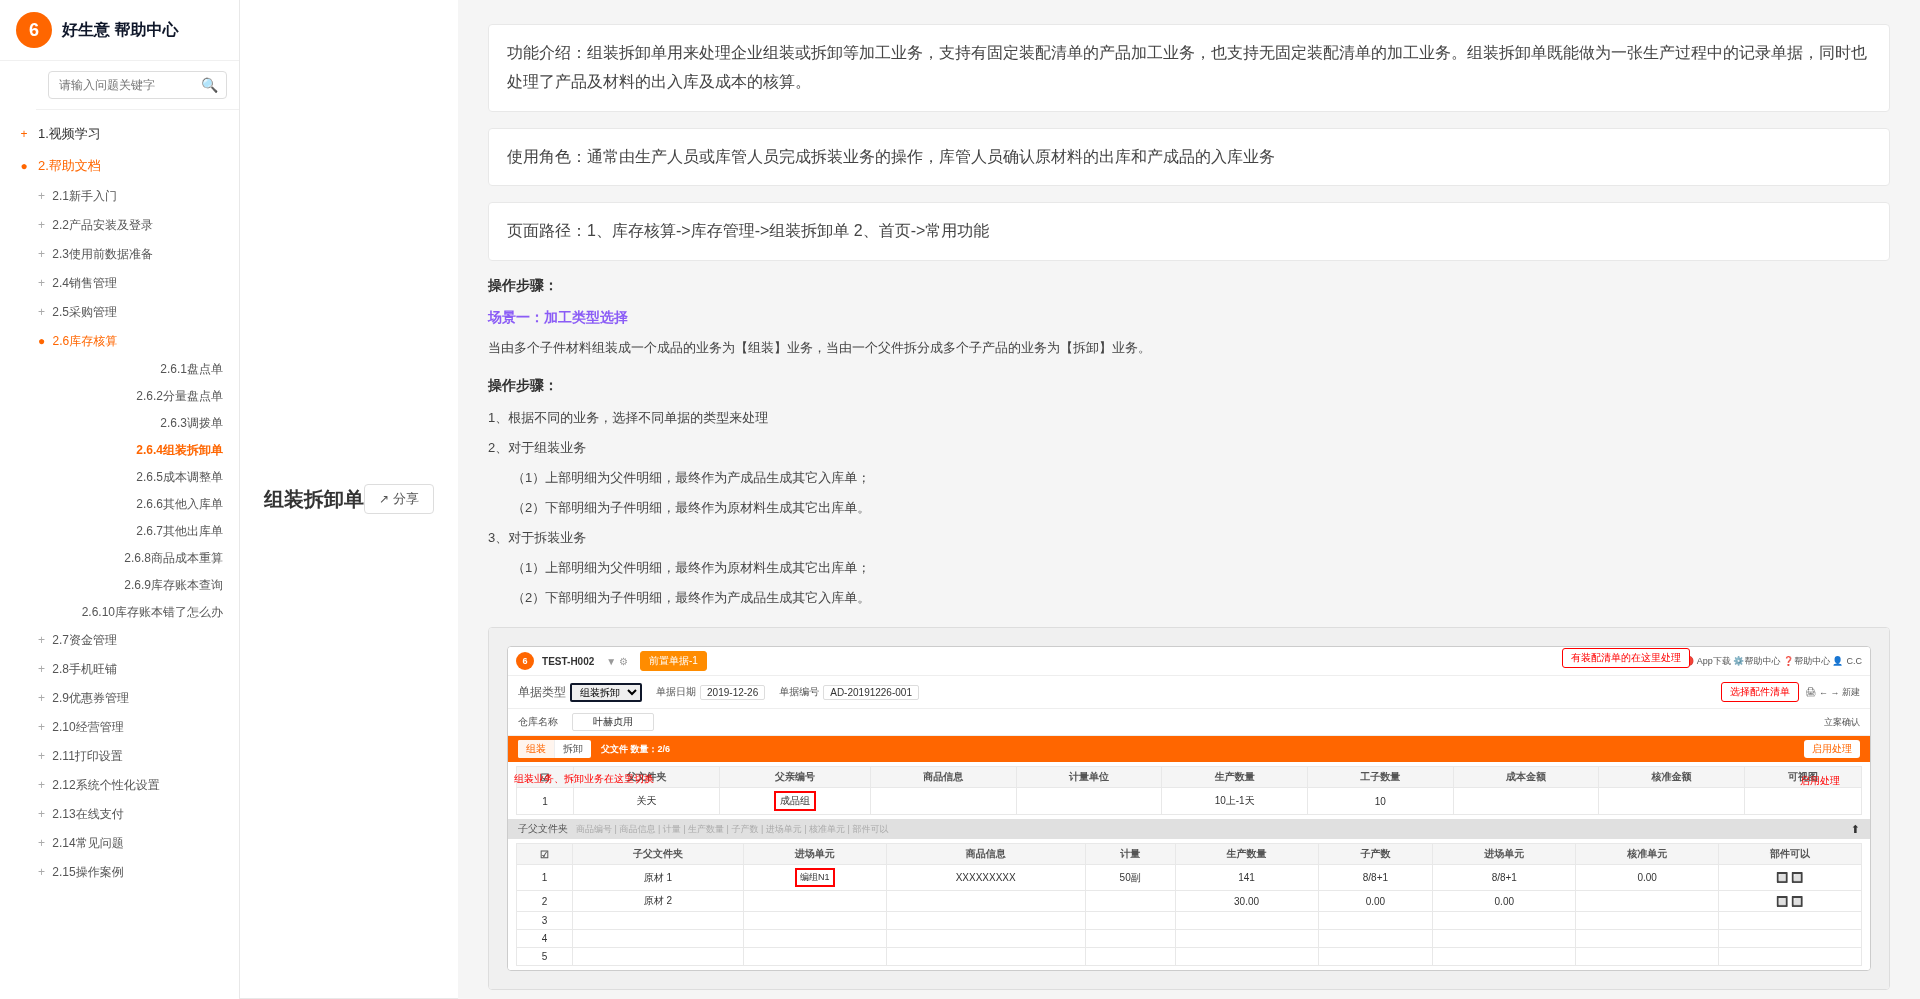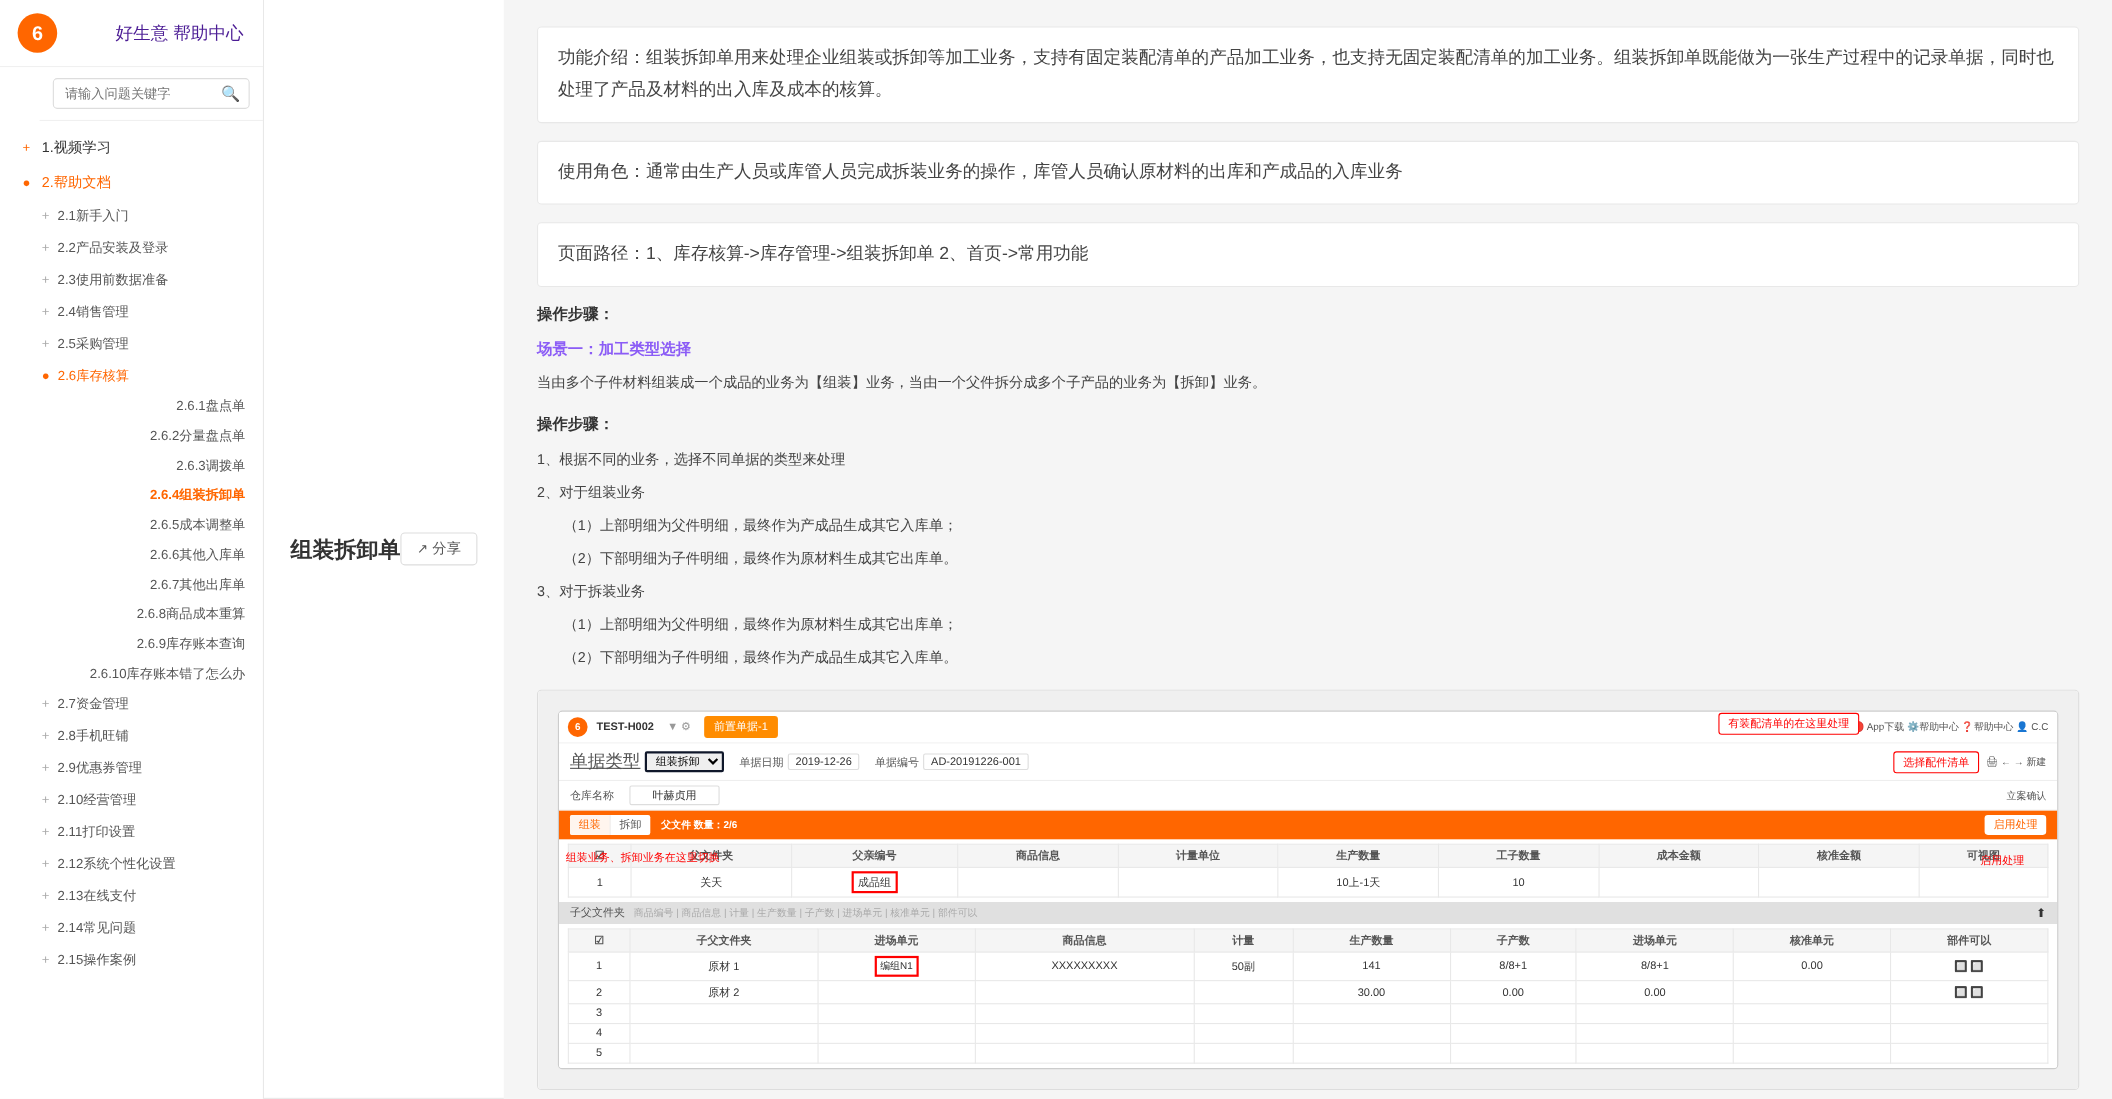--- a/index.html
+++ b/index.html
@@ -23,21 +23,21 @@
       border-bottom: 1px solid #f0f0f0;
       background: #fff;
     }
     #logo-circle {
       width: 36px; height: 36px; border-radius: 50%;
       background: #f60; color: #fff;
       display: flex; align-items: center; justify-content: center;
       font-size: 18px; font-weight: bold; margin-right: 10px; flex-shrink: 0;
     }
     #sidebar-title {
-      font-size: 16px; font-weight: normal; color: #4c1d95; margin-left: 43px;
+      font-size: 16px; font-weight: bold; color: #0f172a;
     }
     #search-box {
       padding: 10px 12px;
       border-bottom: 1px solid #f0f0f0;
       position: relative;
       margin-left: 36px;
     }
     #search-box input {
       width: 100%;
       padding: 6px 30px 6px 10px;
@@ -368,21 +368,21 @@
             <span style="font-size:10px;color:#333;font-weight:bold;">TEST-H002</span>
             <span style="font-size:10px;color:#999;margin:0 4px;">▼ ⚙</span>
             <div class="mock-btn mock-btn-orange">前置单据-1</div>
             <div style="flex:1;"></div>
             <span style="font-size:9px;color:#555;">🔴 App下载 ⚙️帮助中心 ❓帮助中心 👤 C.C</span>
           </div>
 
 
           <div style="padding:6px 10px;background:#fff;border-bottom:1px solid #eee;display:flex;gap:14px;align-items:center;flex-wrap:wrap;position:relative;">
             <div style="display:flex;align-items:center;gap:4px;">
-              <span style="font-size:16px;color:#555;text-decoration:underline;">单据类型</span>
+              <span style="font-size:12px;color:#555;">单据类型</span>
               <select style="font-size:10px;border:2px solid #0f172a;border-radius:2px;padding:1px 4px;">
                 <option>组装拆卸</option>
               </select>
             </div>
             <div style="display:flex;align-items:center;gap:4px;">
               <span style="font-size:10px;color:#555;">单据日期</span>
               <div style="font-size:10px;border:1px solid #ddd;border-radius:2px;padding:1px 6px;">2019-12-26</div>
             </div>
             <div style="display:flex;align-items:center;gap:4px;">
               <span style="font-size:10px;color:#555;">单据编号</span>

